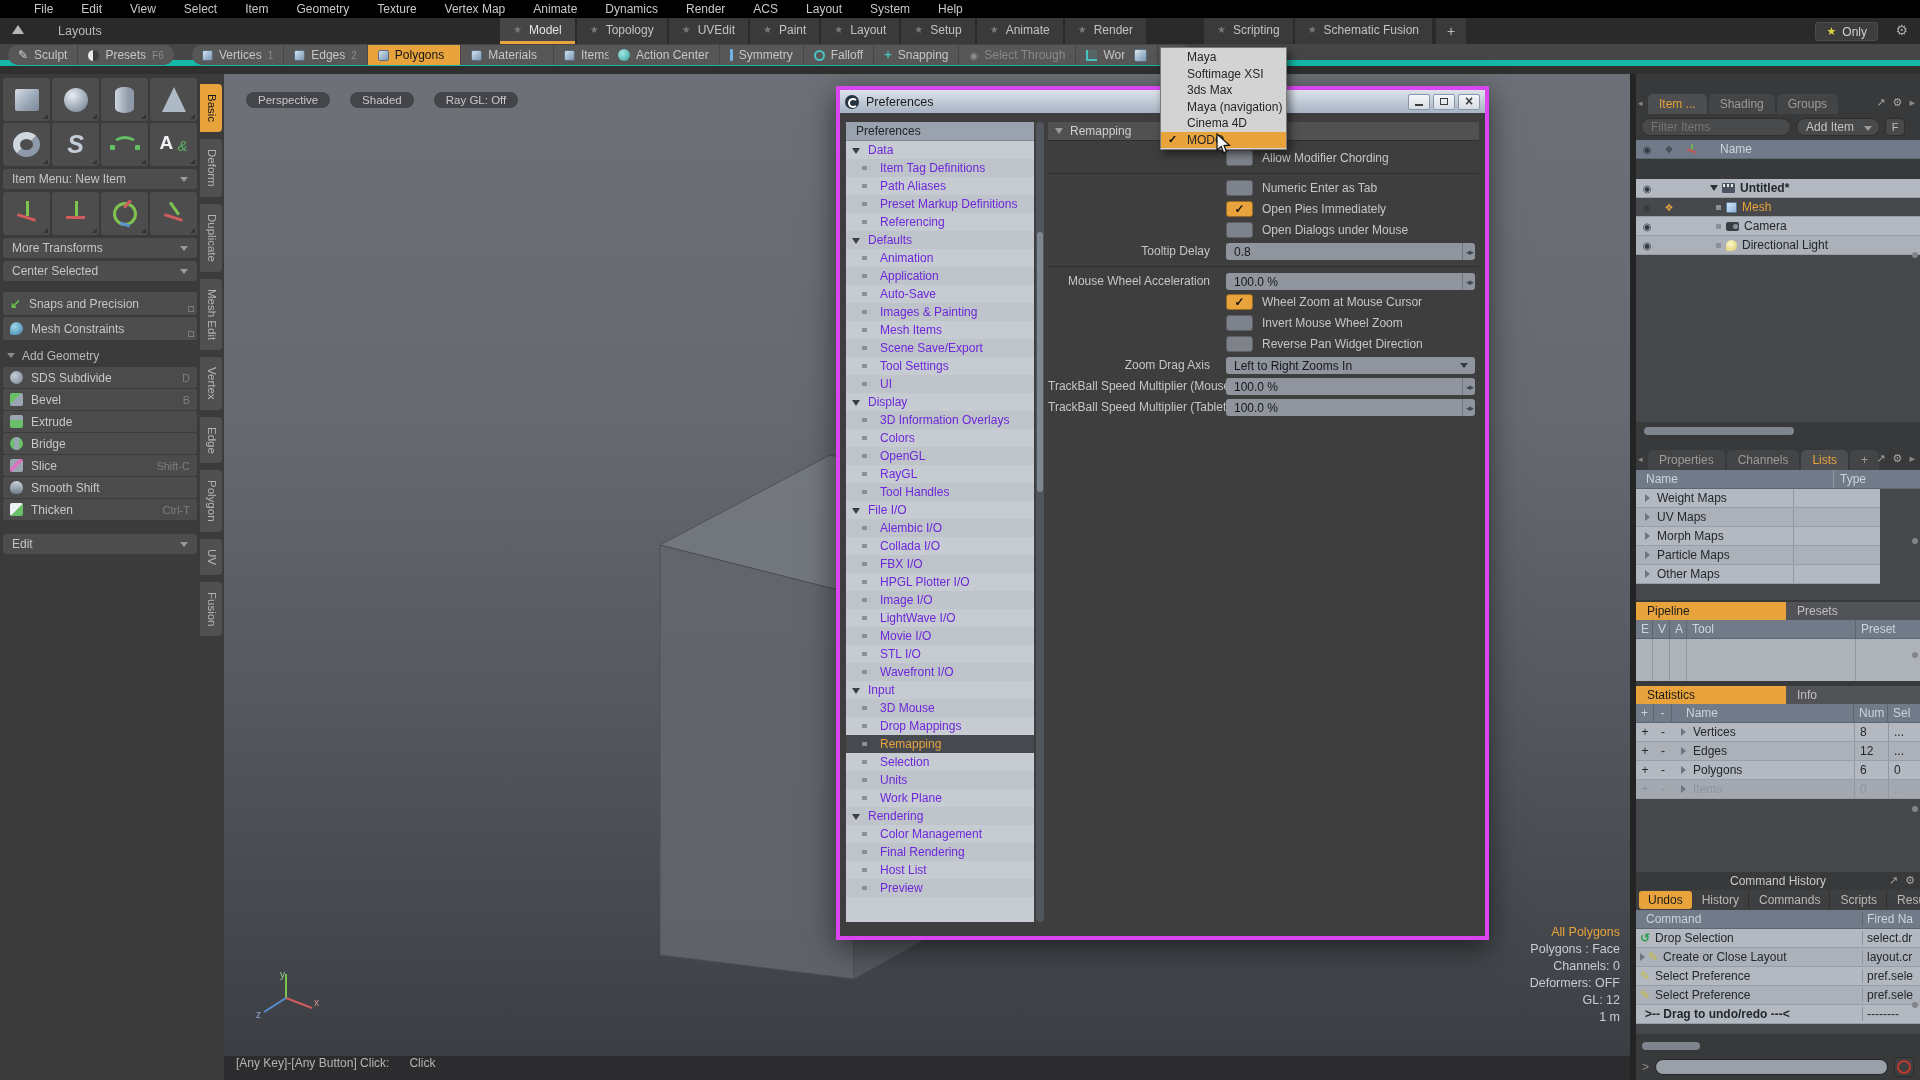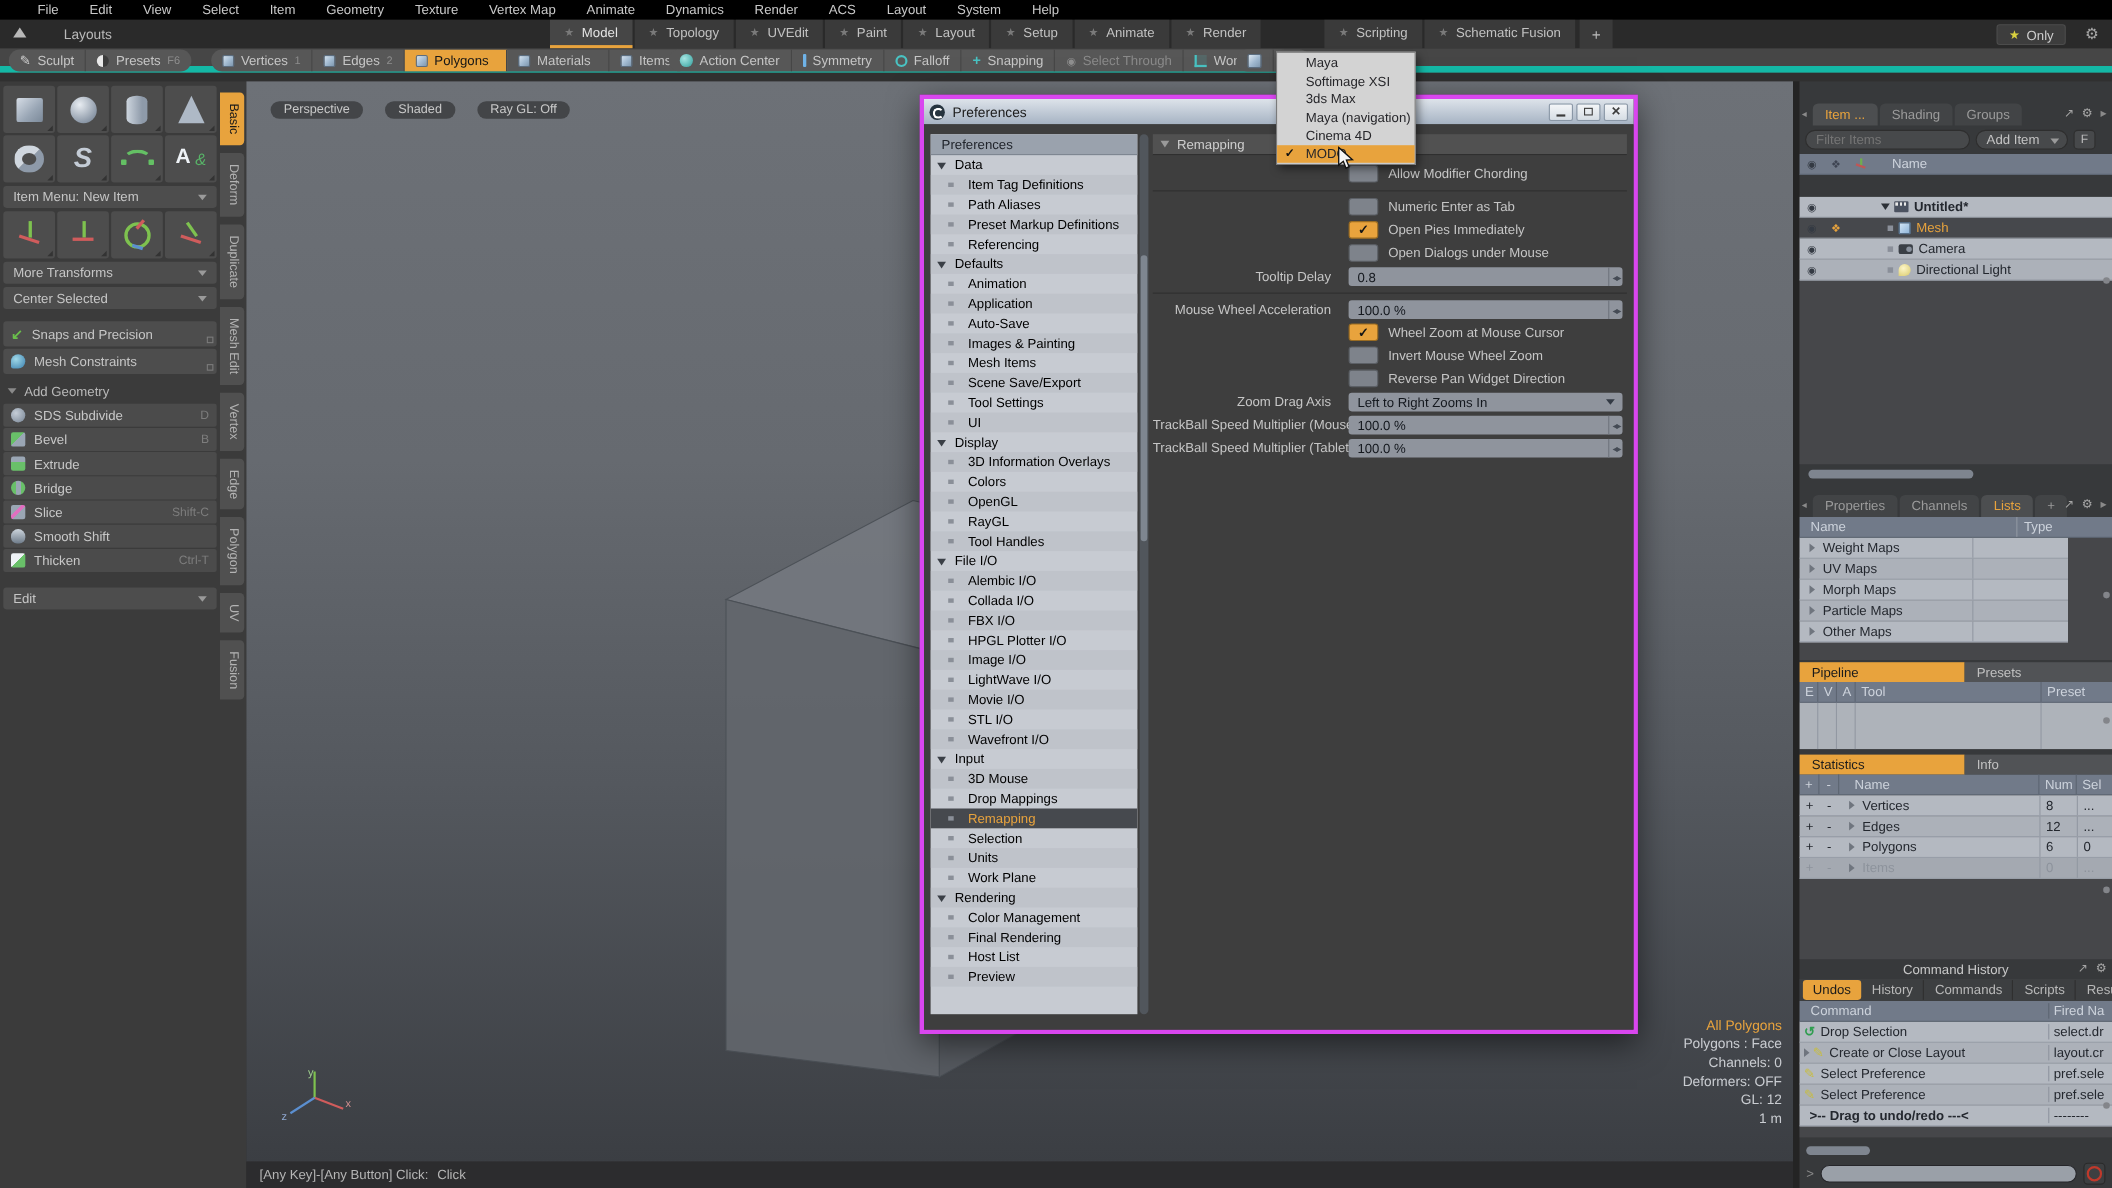--- a/index.html
+++ b/index.html
@@ -101,38 +101,38 @@
 .vtab.active{background:#e8a33d;color:#191919}
 
 
 .viewport{position:absolute;left:224px;top:74px;width:1406px;height:982px;background:linear-gradient(180deg,#6d7177 0%,#666a70 35%,#54585e 65%,#3b3e43 100%);overflow:hidden;z-index:1}
 .vp-buttons{position:absolute;left:22px;top:18px;display:flex;gap:20px;z-index:2}
 .vp-btn{background:rgba(25,25,25,.5);border-radius:9px;padding:2px 12px;color:#c9c9c9;font-size:11.5px}
 .vp-cube{position:absolute;left:0;top:0}
 .vp-axis{position:absolute;left:28px;bottom:34px}
 .vp-status{position:absolute;right:10px;bottom:30px;text-align:right;font-size:12.5px;line-height:17px;color:#c9ccd1;z-index:2}
 .vp-status .accent{color:#e8a33d}
-.hint-bar{position:absolute;left:224px;top:1056px;width:1406px;height:24px;background:#2c2c2e;color:#b5b5b5;font-size:12px;display:flex;align-items:center;padding-left:12px;gap:8px;z-index:2}
+.hint-bar{position:absolute;left:224px;top:1056px;width:1406px;height:24px;background:#2c2c2e;color:#b5b5b5;font-size:12px;display:flex;align-items:flex-start;padding-left:12px;gap:20px;z-index:2}
 
 
 .dialog{position:absolute;left:836px;top:86px;width:653px;height:854px;z-index:10;border:4px solid #d946ef;box-shadow:0 8px 28px rgba(0,0,0,.55);background:#3e3e3e}
 .dlg-title{position:absolute;left:0;top:0;width:100%;height:23px;background:linear-gradient(180deg,#dde3ea,#a6b3c3);display:flex;align-items:center;padding:0 5px}
 .dlg-logo{width:14px;height:14px;border-radius:50%;background:#26343f;position:relative;margin-right:7px}
 .dlg-logo::after{content:"";position:absolute;left:3px;top:3px;width:6px;height:6px;border:2px solid #fff;border-right-color:transparent;border-radius:50%}
 .dlg-title-text{color:#1b1b1b;font-size:12.5px}
 .dlg-btns{margin-left:auto;display:flex;gap:3px}
 .dlg-btn{width:22px;height:16px;background:linear-gradient(180deg,#f4f6f8,#d6dde4);border:1px solid #8a97a6;border-radius:2px;display:flex;align-items:center;justify-content:center;color:#3c3c3c;font-size:10px}
 .glyph-min{width:8px;height:2px;background:#3c3c3c;margin-top:6px}
 .glyph-max{width:8px;height:7px;border:1.5px solid #3c3c3c}
 .glyph-close::before{content:"×";font-size:14px;font-weight:bold;line-height:10px}
 .dlg-body{position:absolute;left:0;top:23px;right:0;bottom:0;background:#3e3e3e}
 .tree-panel{position:absolute;left:6px;top:9px;width:188px;height:800px;background:#c7cbd2;overflow:hidden}
 .tree-header{height:19px;background:#9aa2ad;color:#20242b;font-size:12px;display:flex;align-items:center;padding-left:10px;border-bottom:1px solid #7e8691}
 .tree-rows div.tree-row:nth-of-type(even){background:#bfc3ca}
-.tree-row{height:18px;display:flex;align-items:center;font-size:12px;color:#000000;position:relative;padding-left:34px}
+.tree-row{height:18px;display:flex;align-items:center;font-size:12px;color:#6d28d9;position:relative;padding-left:34px}
 .tree-row .tri{display:none}
 .tree-row.sect{padding-left:22px}
 .tree-row.sect .tri{display:block;position:absolute;left:6px;top:7px;border-top:6px solid #3a3f46;border-left:4px solid transparent;border-right:4px solid transparent}
 .tree-row .bullet{display:block;position:absolute;left:16px;top:7px;width:5px;height:4px;background:#8a8f98}
 .tree-row.sel{background:#46494e !important;color:#e8a33d}
 .tree-scroll{position:absolute;left:196px;top:9px;width:8px;height:800px;background:#51565c;border-radius:4px}
 .tree-thumb{position:absolute;left:1px;top:110px;width:6px;height:260px;background:#7e8690;border-radius:3px}
 .set-panel{position:absolute;left:208px;top:9px;right:6px;height:800px}
 .set-header{height:19px;background:#515151;display:flex;align-items:center;gap:7px;color:#cfcfcf;font-size:12px;padding-left:7px;border-bottom:1px solid #2f2f2f}
 .set-header::before{content:"";border-top:6px solid #9a9a9a;border-left:4px solid transparent;border-right:4px solid transparent}

